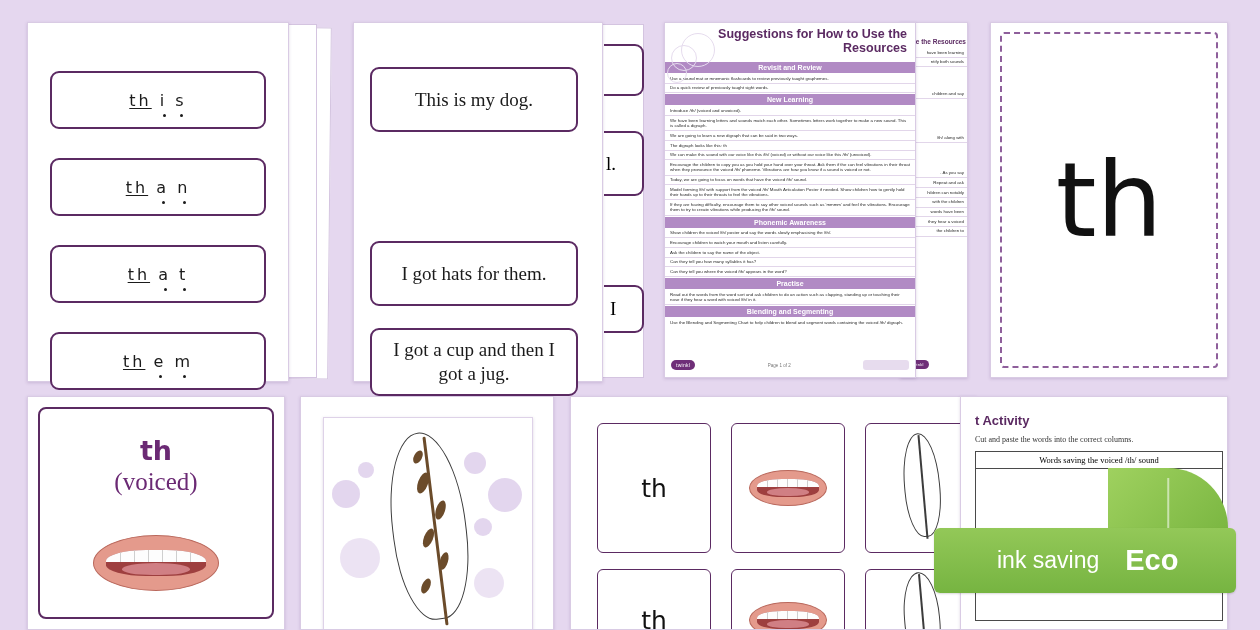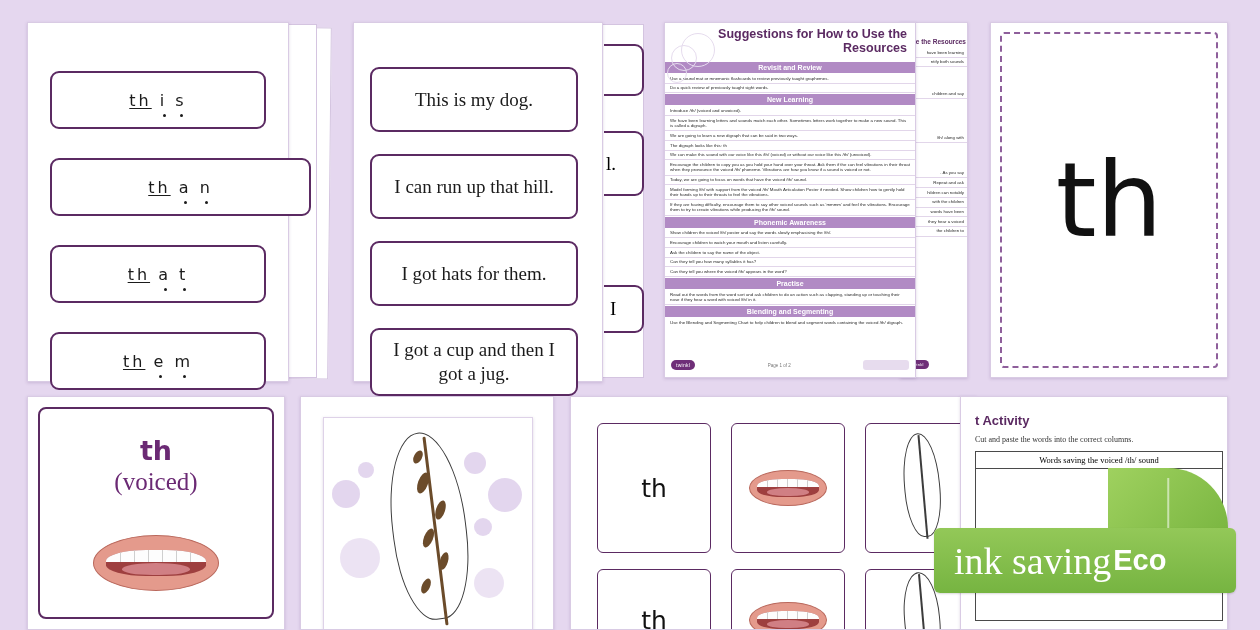--- a/index.html
+++ b/index.html
@@ -139,22 +139,22 @@
 
   
   .eco {
     position:absolute;
     background: linear-gradient(180deg,#93c858 0%, #76b441 100%);
     border-radius: 6px;
     display:flex; align-items:center;
     padding: 0 16px 0 20px;
     box-shadow: 0 1px 2px rgba(0,0,0,.15);
   }
-  .eco .t1 { font-family:Liberation Serif, serif; font-size:38px; color:#fff; }
-  .eco .t2 { font-family:"Liberation Sans",sans-serif; font-size:29px; color:#fff; font-weight:bold; margin-left:2px; }
+  .eco .t1 { font-family:Liberation Sans, sans-serif; font-size:23px; color:#fff;margin-left:43px; }
+  .eco .t2 { font-family:"Liberation Sans",sans-serif; font-size:29px; color:#fff; font-weight:bold; margin-left:26px; }
   .leaf {
     position:absolute;
     background: linear-gradient(135deg,#9fd15f,#6fae38);
     width: 120px; height: 120px;
     border-radius: 0 60px 0 60px;
     transform: rotate(0deg);
   }
   .leaf:after {
     content:""; position:absolute; left:50%; top:8%; width:1.5px; height:84%;
     background: rgba(255,255,255,.55); transform: translateX(-50%) rotate(0deg);
@@ -166,44 +166,41 @@
 <div class="stage">
 
   <div class="peek" style="left:58px; top:26px; width:272px; height:352px; transform: rotate(0.6deg);"></div>
   <div class="peek" style="left:45px; top:24px; width:272px; height:354px;"></div>
   <div class="sheet" style="left:27px; top:22px; width:262px; height:360px;">
     <div class="card word-card" style="position:absolute; left:22px; top:48px; width:216px; height:58px;">
       <span class="wordtext">
         <span class="dig">th</span><span>&nbsp;</span><span class="dot">i</span><span>&nbsp;</span><span class="dot">s</span>
       </span>
     </div>
-    <div class="card word-card" style="position:absolute; left:22px; top:135px; width:261px; height:58px;">
+    <div class="card word-card" style="position:absolute; left:22px; top:135px; width:216px; height:58px;">
       <span class="wordtext">
         <span class="dig">th</span><span>&nbsp;</span><span class="dot">a</span><span>&nbsp;</span><span class="dot">n</span>
       </span>
     </div>
     <div class="card word-card" style="position:absolute; left:22px; top:222px; width:216px; height:58px;">
       <span class="wordtext">
         <span class="dig">th</span><span>&nbsp;</span><span class="dot">a</span><span>&nbsp;</span><span class="dot">t</span>
       </span>
     </div>
     <div class="card word-card" style="position:absolute; left:22px; top:309px; width:216px; height:58px;">
       <span class="wordtext">
         <span class="dig">th</span><span>&nbsp;</span><span class="dot">e</span><span>&nbsp;</span><span class="dot">m</span>
       </span>
     </div>
   </div>
 
   <div class="peek" style="left:372px; top:24px; width:272px; height:354px;"></div>
   <div class="sheet" style="left:353px; top:22px; width:250px; height:360px;">
     <div class="card sent-card" style="position:absolute; left:16px; top:44px; width:208px; height:65px;">
       <span>This is my dog.</span>
-    </div>
-    <div class="card sent-card" style="position:absolute; left:16px; top:131px; width:208px; height:65px;">
-      <span>I can run up that hill.</span>
     </div>
     <div class="card sent-card" style="position:absolute; left:16px; top:218px; width:208px; height:65px;">
       <span>I got hats for them.</span>
     </div>
     <div class="card sent-card" style="position:absolute; left:16px; top:305px; width:208px; height:68px;">
       <span>I got a cup and then I got a jug.</span>
     </div>
   </div>
 
   <div style="position:absolute; left:604px; top:131px; width:40px; height:65px; border:2px solid #5b2a62; border-left:none; border-radius:0 9px 9px 0; background:#fff; display:flex; align-items:center; font-family:'Liberation Serif',serif; font-size:19px; padding-left:2px;">

